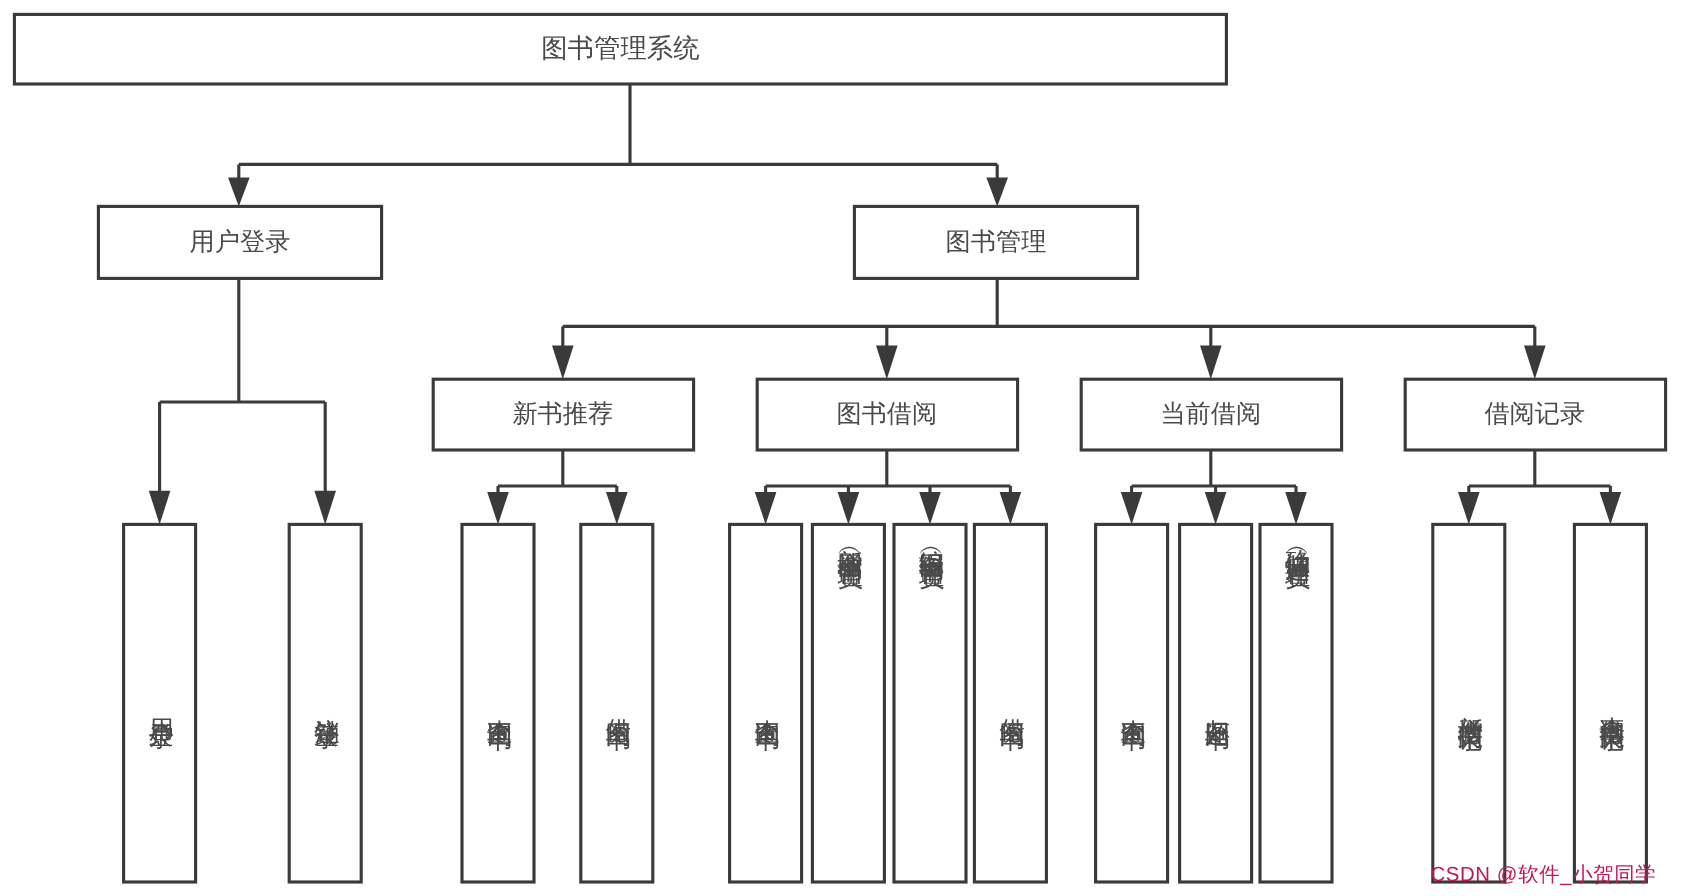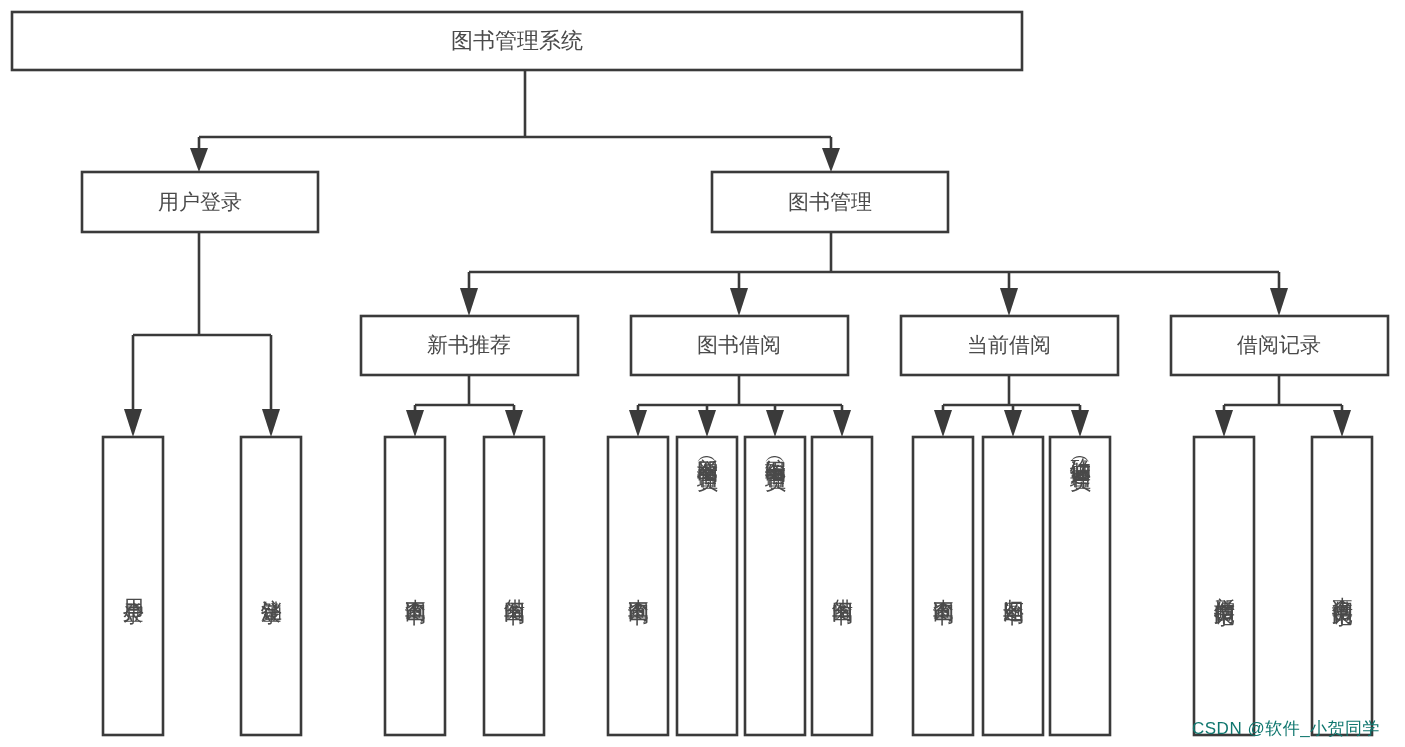--- a/index.html
+++ b/index.html
@@ -64,21 +64,21 @@
     white-space: nowrap;
     display: flex;
     align-items: center;
     justify-content: flex-start;
     pointer-events: none;
   }
   .watermark {
     position: absolute;
     font-family: "Liberation Sans", "DejaVu Sans", sans-serif;
     font-size: 17px;
-    color: #0f766e;
+    color: #be185d;
     letter-spacing: 0.5px;
     white-space: nowrap;
   }
 </style>
 </head>
 <body>
 
 <div id="diagram-root">
 
   <svg class="diagram-canvas" viewBox="0 0 1405 747" xmlns="http://www.w3.org/2000/svg">

